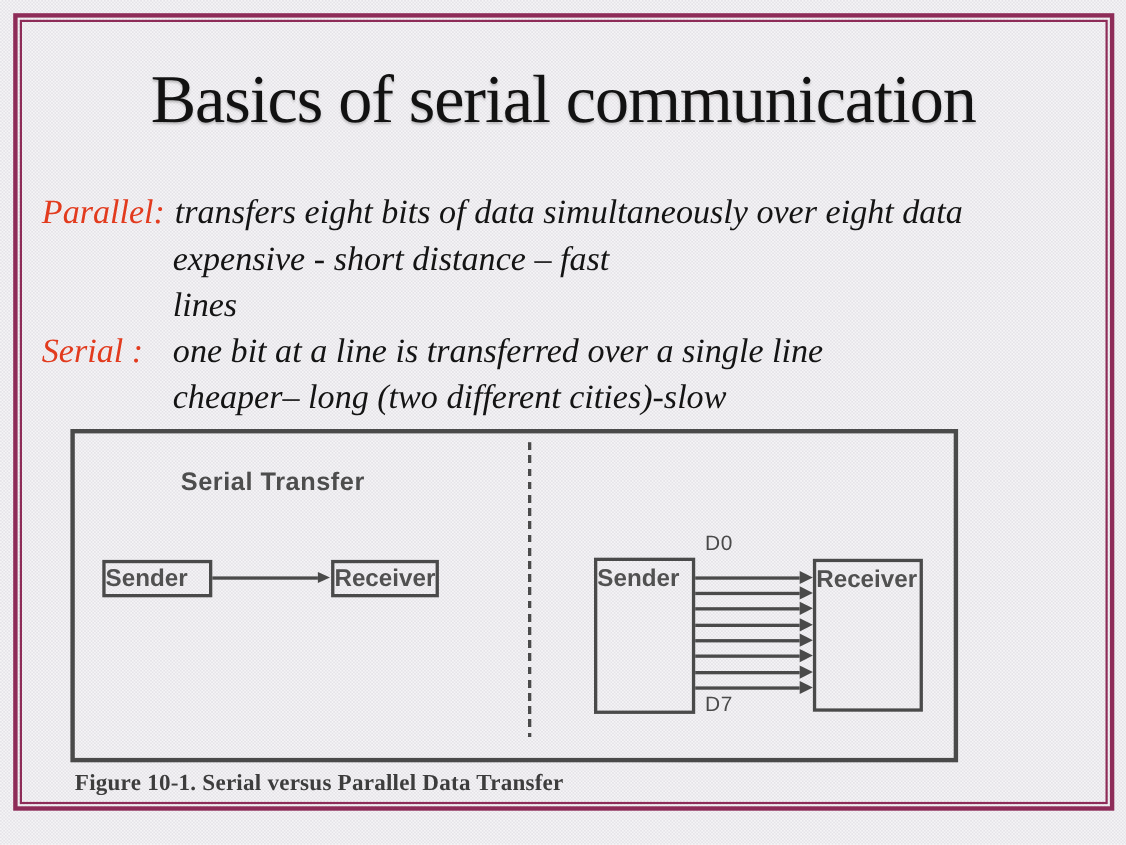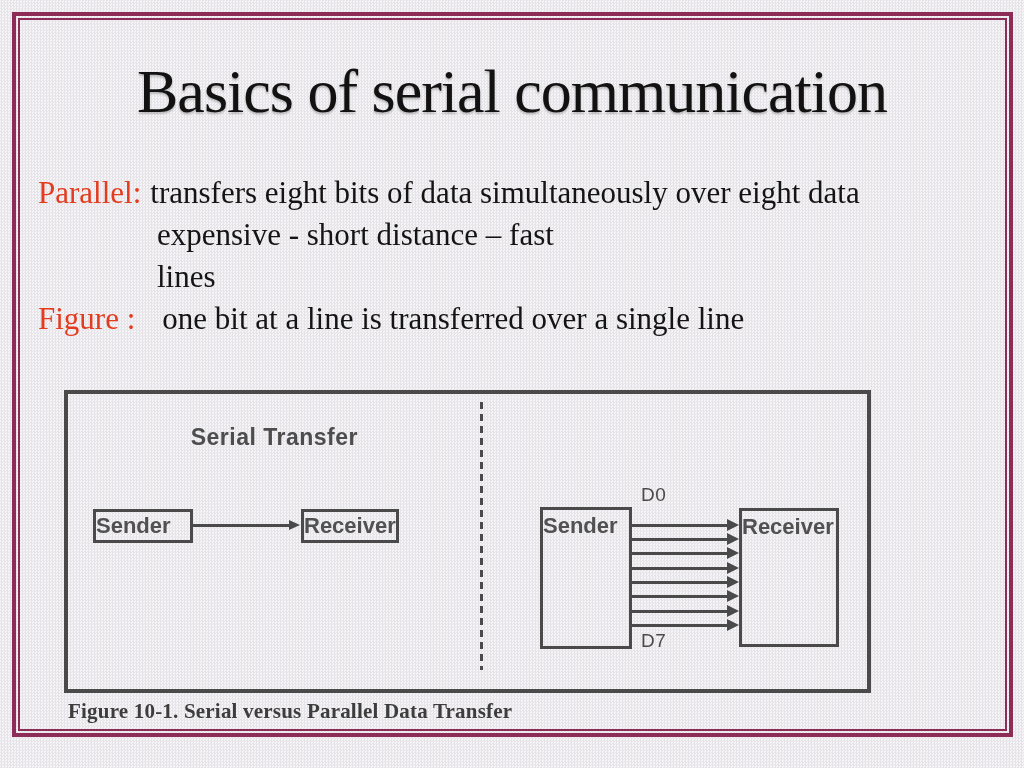--- a/index.html
+++ b/index.html
@@ -30,42 +30,42 @@
     margin:0;text-align:center;
     font-size:62px;font-weight:400;letter-spacing:-1px;
     color:#121212;
     text-shadow:0 2px 2px rgba(90,90,90,.35);
   }
 
   .body-text{
     position:absolute;left:38px;top:172px;width:950px;
     font-size:31px;line-height:42px;color:#141414;
   }
-  .body-text p{margin:0;white-space:nowrap;}
+  .body-text p{margin:0;white-space:nowrap;font-style:italic;}
   .indent{padding-left:119px;}
   .term{color:#e23b1e;}
   .term.parallel{margin-right:9px;}
   .term.serial{margin-right:27px;}
 
   
   .figure{
     position:absolute;left:64px;top:390px;width:807px;height:303px;
     box-sizing:border-box;border:4px solid #4a4a4a;
     font-family:"Liberation Sans","DejaVu Sans",sans-serif;
     color:#4d4d4d;
   }
   .divider{
     position:absolute;left:412px;top:8px;width:3px;height:268px;
     background:repeating-linear-gradient(to bottom,#4a4a4a 0 7px,transparent 7px 12px);
   }
   .fig-label{
     position:absolute;top:30px;font-size:23px;font-weight:700;
     text-align:center;letter-spacing:.5px;
   }
-  .fig-label.left{left:70px;width:220px;text-align:right;}
+  .fig-label.left{left:70px;width:220px;}
   .fig-label.right{left:520px;width:220px;text-shadow:1px 0 0 currentColor;}
 
   .node{
     position:absolute;box-sizing:border-box;border:3px solid #4a4a4a;
     font-size:22px;font-weight:700;text-align:left;color:#515151;
   }
   .node.small{height:34px;line-height:28px;}
   .sender-s{left:25px;top:115px;width:100px;}
   .receiver-s{left:233px;top:115px;width:98px;}
   .sender-p{left:472px;top:113px;width:92px;height:142px;padding-top:3px;}
@@ -103,21 +103,22 @@
 
 <div class="slide">
   <div class="frame"></div>
 
   <h1 class="title">Basics of serial communication</h1>
 
   <div class="body-text">
     <p><span class="term parallel">Parallel:</span><span>transfers eight bits of data simultaneously over eight data</span></p>
     <p class="indent">expensive - short distance – fast</p>
     <p class="indent">lines</p>
-    <p><span class="term serial">Figure :</span><span>one bit at a line is transferred over a single line</span></p>
+    <p><span class="term serial">Serial :</span><span>one bit at a line is transferred over a single line</span></p>
+    <p class="indent">cheaper– long (two different cities)-slow</p>
   </div>
 
   <div class="figure">
     <div class="divider"></div>
 
     <div class="fig-label left">Serial Transfer</div>
 
     <div class="node small sender-s"><span>Sender</span></div>
     <div class="arrow serial-arrow"></div>
     <div class="node small receiver-s"><span>Receiver</span></div>

